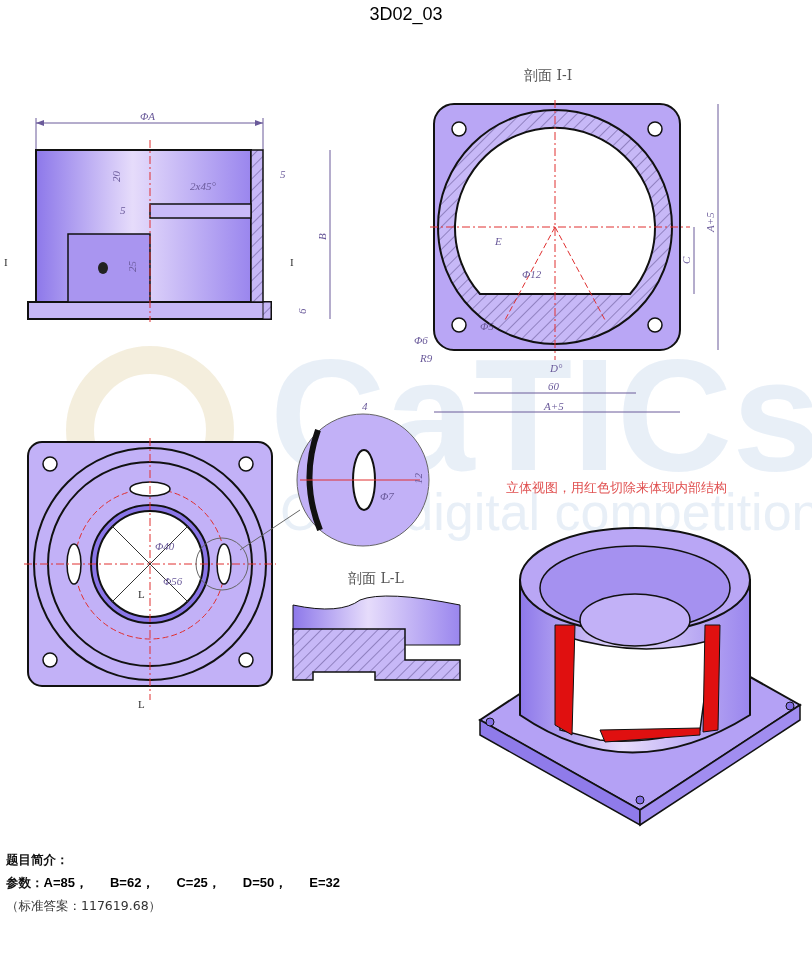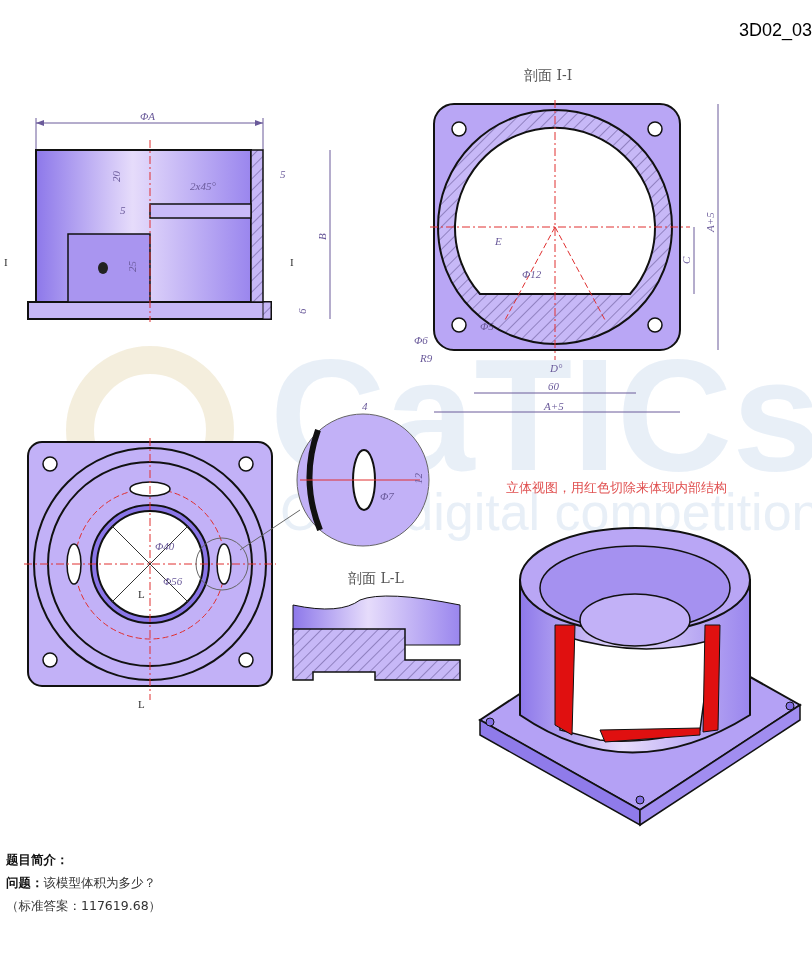--- a/index.html
+++ b/index.html
@@ -1,18 +1,18 @@
 <!DOCTYPE html>
 <html><head>
 <meta charset="utf-8">
 <style>
   html, body { margin:0; padding:0; background:#ffffff; }
   body { width:812px; height:960px; position:relative; overflow:hidden;
          font-family:"Liberation Sans", sans-serif; color:#000; }
-  .title { position:absolute; left:0; top:20px; width:812px; text-align:right;
+  .title { position:absolute; left:0; top:4px; width:812px; text-align:center;
            font-size:18px; font-family:"Liberation Sans", sans-serif; }
   svg.drawing { position:absolute; left:0; top:0; }
   .lbl { font-family:"Liberation Serif", serif; font-style:italic; font-size:11px; fill:#6a5a9a; }
   .sec { font-family:"DejaVu Serif", serif; font-size:14px; fill:#555; }
   .red-note { font-family:"DejaVu Serif", serif; font-size:13px; fill:#e05050; }
   .wm { fill:#e6eef7; }
   .info { position:absolute; left:6px; top:848px; font-size:12.5px; line-height:23px;
           font-family:"DejaVu Sans", sans-serif; color:#333; }
   .info b { color:#111;margin-top:32px; }
   .info .params { font-weight:bold; font-family:"Liberation Sans", sans-serif; font-size:13px; color:#000; }
@@ -162,15 +162,15 @@
     <path d="M 600 730 L 700 728 L 700 735 L 605 742 Z" fill="#e01010" stroke="#111"></path>
     <path d="M 705 625 L 720 625 L 718 730 L 703 732 Z" fill="#e01010" stroke="#111"></path>
     <circle cx="490" cy="722" r="4" fill="#8470e6" stroke="#111"></circle>
     <circle cx="790" cy="706" r="4" fill="#8470e6" stroke="#111"></circle>
     <circle cx="640" cy="800" r="4" fill="#8470e6" stroke="#111"></circle>
   </g>
 </svg>
 
 <div class="info">
   <div><b>题目简介：</b></div>
-  <div><b>问题：</b><span>该模型体积为多少？</span></div>
+  <div><b>参数：</b><span class="params"><span>A=85，</span><span>B=62，</span><span>C=25，</span><span>D=50，</span><span>E=32</span></span></div>
   <div>（标准答案：117619.68）</div>
 </div>
 
 </body></html>

